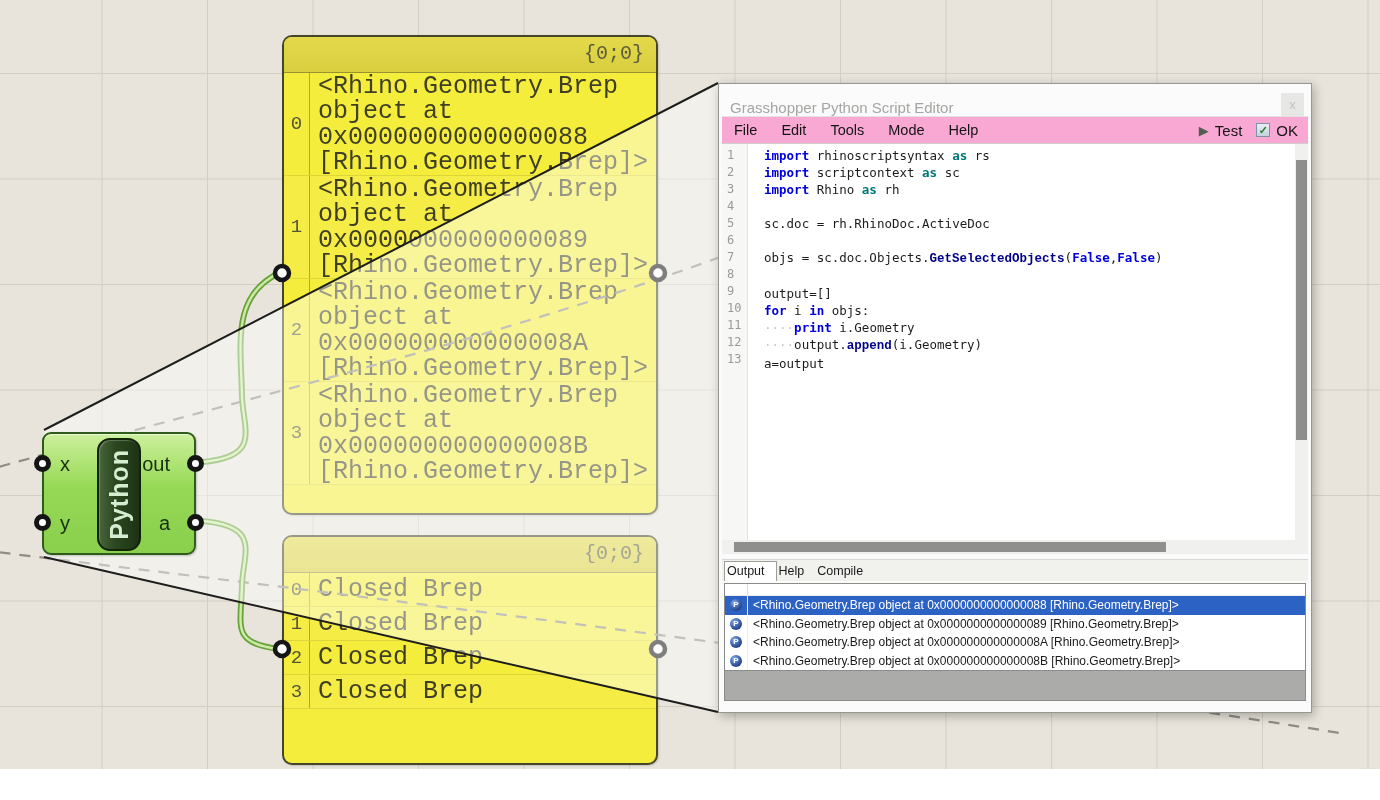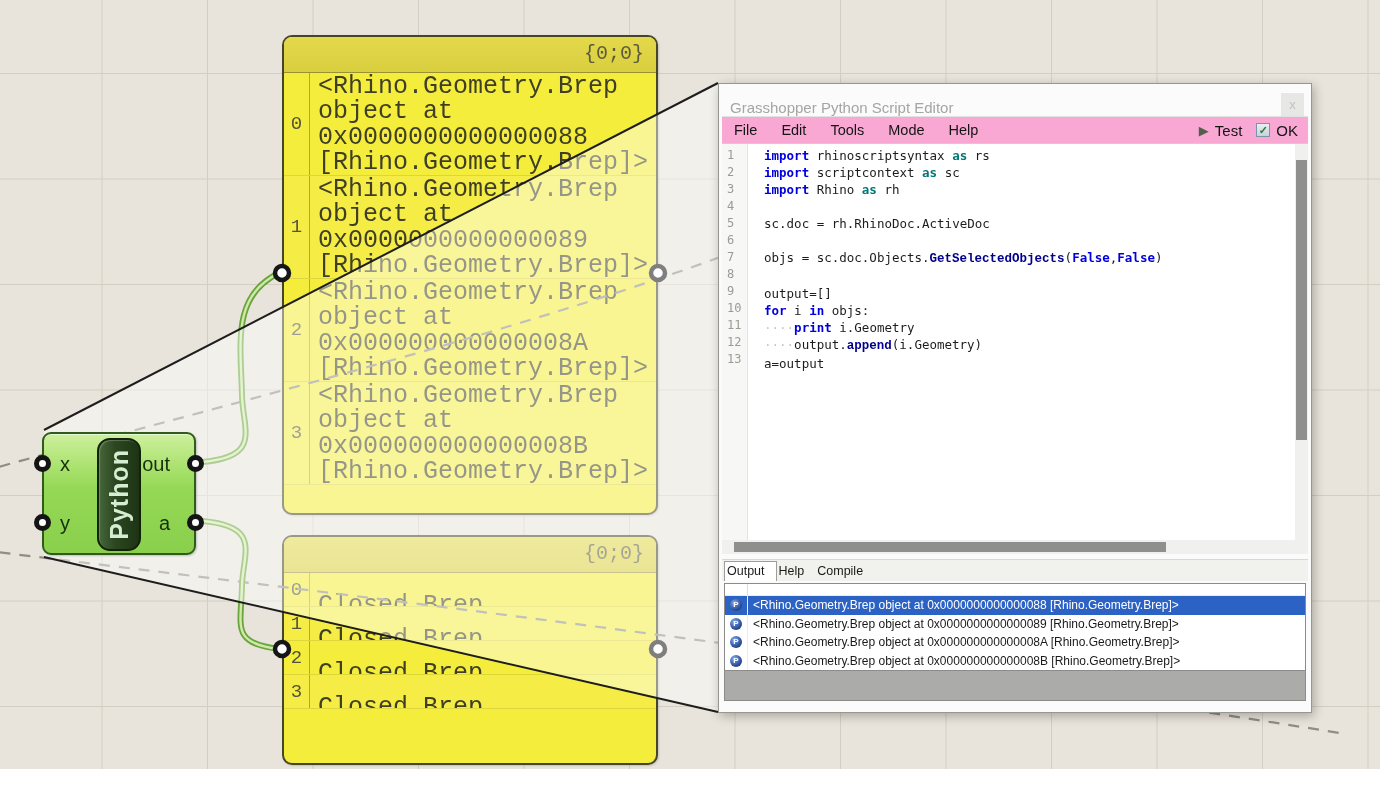--- a/index.html
+++ b/index.html
@@ -38,21 +38,21 @@
   }
   .ptxt {
     flex:1; padding:1px 4px 0 8px; color:#3f3f28;
     font-family:Liberation Mono, monospace; font-size:25px; line-height:25.4px;
     white-space:pre-line; overflow:hidden;
   }
   #top-panel   { left:282px; top:35px;  width:376px; height:480px; }
   #top-panel .prow { height:103px; }
   #bottom-panel{ left:282px; top:535px; width:376px; height:230px; }
   #bottom-panel .prow { height:34px; }
-  #bottom-panel .ptxt { line-height:32px;margin-top:16px; }
+  #bottom-panel .ptxt { line-height:32px; }
 
   
   #wire-layer { position:absolute; left:0; top:0; z-index:3; pointer-events:none; }
 
   
   #py-comp {
     position:absolute; left:42px; top:432px; width:154px; height:123px; z-index:4;
     background:linear-gradient(180deg,#cdef9e 0%,#b2e578 22%,#95d856 45%,#8ad04c 100%);
     border:2px solid #2f5c1b; border-radius:9px;
     box-shadow:inset 0 1px 0 rgba(255,255,255,0.55), 1px 1px 2px rgba(0,0,0,0.2);

